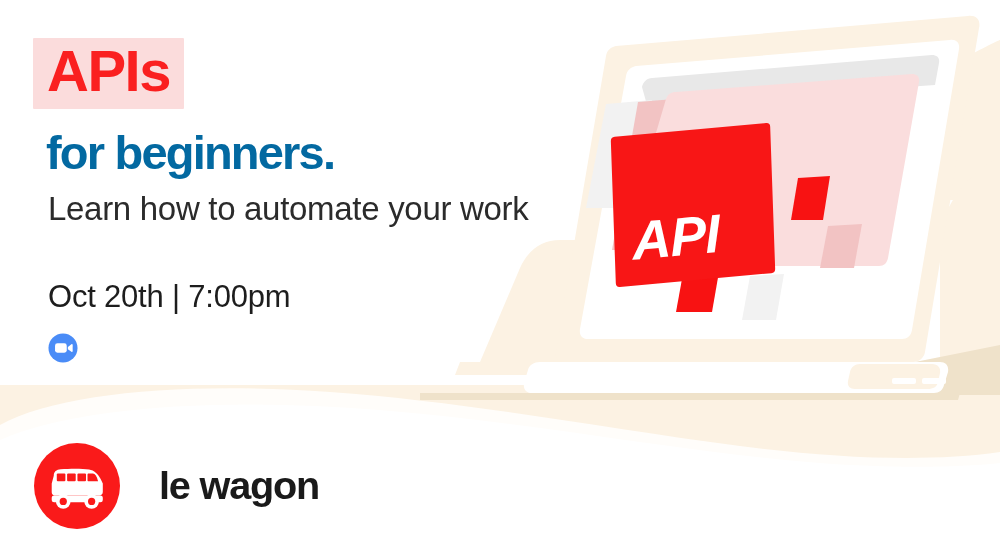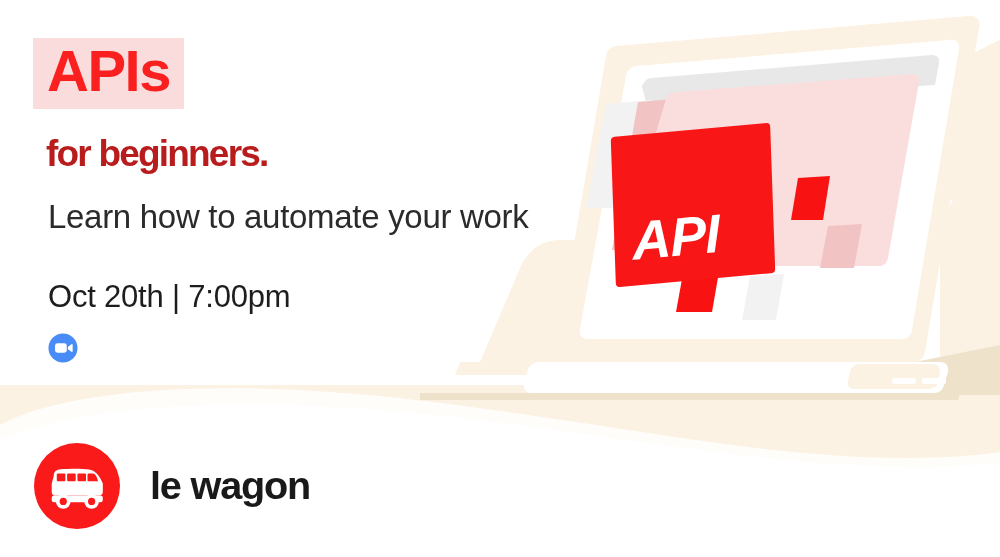--- a/index.html
+++ b/index.html
@@ -54,39 +54,38 @@
     font-size: 58px;
     font-weight: bold;
     color: #FA2020;
     letter-spacing: -1.5px;
     line-height: 1.08;
   }
 
   .headline-2 {
     position: absolute;
     left: 0px;
-    top: 134px;
-    font-size: 37px;
+    top: 127px;
+    font-size: 47px;
     font-weight: bold;
-    color: #b91c1c;
+    color: #0369a1;
     letter-spacing: -1.8px;
     line-height: 1.1;
     white-space: nowrap;
   }
 
   .subhead {
     position: absolute;
     left: 2px;
     top: 190px;
     font-size: 33px;
     font-weight: 400;
     color: #2b2b2b;
     letter-spacing: -0.3px;
     white-space: nowrap;
-    margin-top: 8px;
   }
 
   .datetime {
     position: absolute;
     left: 2px;
     top: 279px;
     font-size: 31px;
     font-weight: 400;
     color: #1d1d1d;
     letter-spacing: -0.2px;
@@ -115,21 +114,21 @@
     letter-spacing: -0.2px;
   }
 
   
   .logo-row {
     position: absolute;
     left: 34px;
     top: 443px;
     display: flex;
     align-items: center;
-    gap: 30px;
+    gap: 39px;
     z-index: 45;
   }
   .logo-mark {
     width: 86px;
     height: 86px;
     flex: 0 0 86px;
     display: block;
   }
   .logo-wordmark {
     display: block;

